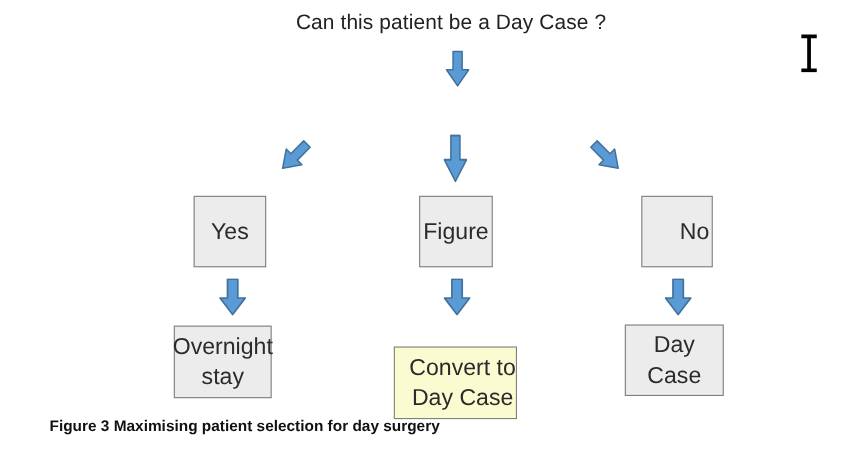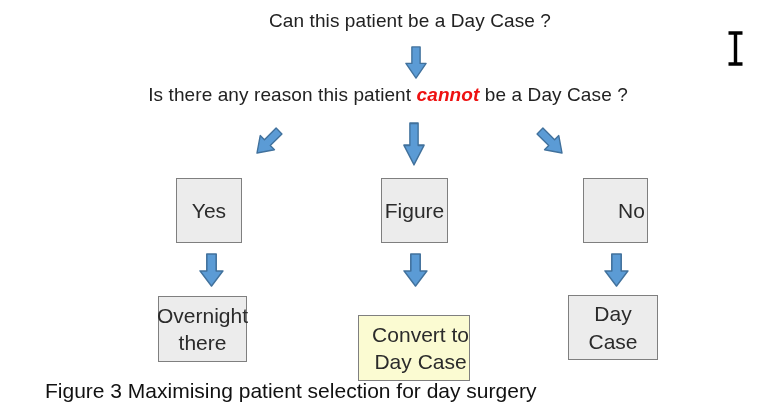--- a/index.html
+++ b/index.html
@@ -19,37 +19,36 @@
   .flow-box.highlight{background:var(--highlight_box_fill,#fbfbd2);}
   .flow-box .lines span{display:block;}
   .block-arrow polygon{
     fill:var(--arrow_fill,#5B9BD5);
     stroke:var(--arrow_stroke,#41719C);
     stroke-width:1.5;stroke-linejoin:round;
   }
   .arrow-wrap{position:absolute;display:flex;align-items:center;justify-content:center;}
   .rot-left svg{transform:rotate(45deg);}
   .rot-right svg{transform:rotate(-45deg);}
-  .caption{position:absolute;left:45px;top:379px;font-size:21px;font-weight:400;color:#111;white-space:nowrap;}
+  .caption{position:absolute;left:45px;top:379px;font-size:14px;font-weight:700;color:#111;white-space:nowrap;}
   .ibeam{position:absolute;left:725px;top:31px;width:21px;height:35px;}
 </style>
 </head>
 <body>
 
 <div id="canvas">
 
   <div class="centered-text question" style="left:410px;top:10px;">Can this patient be a Day Case ?</div>
 
   <div class="arrow-wrap" style="left:405px;top:45px;width:22px;height:35px;">
     <svg class="block-arrow" width="22" height="35" viewBox="0 0 24 36" aria-hidden="true">
       <polygon points="7.5,1 16.5,1 16.5,19 23,19 12,35 1,19 7.5,19"></polygon>
     </svg>
   </div>
 
-  <div class="centered-text question" style="left:388px;top:84px;"><span>Is there any reason this patient </span><span class="emphasis">cannot</span><span> be a Day Case ?</span></div>
 
   <div class="arrow-wrap rot-left" style="left:245px;top:119px;width:46px;height:46px;">
     <svg class="block-arrow" width="22" height="38" viewBox="0 0 24 36" aria-hidden="true">
       <polygon points="7.5,1 16.5,1 16.5,19 23,19 12,35 1,19 7.5,19"></polygon>
     </svg>
   </div>
   <div class="arrow-wrap" style="left:403px;top:122px;width:22px;height:44px;">
     <svg class="block-arrow" width="22" height="44" viewBox="0 0 24 36" preserveAspectRatio="none" aria-hidden="true">
       <polygon points="7.5,1 16.5,1 16.5,19 23,19 12,35 1,19 7.5,19"></polygon>
     </svg>
@@ -82,21 +81,21 @@
   </div>
   <div class="arrow-wrap" style="left:604px;top:253px;width:25px;height:34px;">
     <svg class="block-arrow" width="25" height="34" viewBox="0 0 24 36" preserveAspectRatio="none" aria-hidden="true">
       <polygon points="7.5,1 16.5,1 16.5,19 23,19 12,35 1,19 7.5,19"></polygon>
     </svg>
   </div>
 
   <div class="flow-box" style="left:158px;top:296px;width:89px;height:66px;">
     <div class="lines">
       <span>Overnight</span>
-      <span>there</span>
+      <span>stay</span>
     </div>
   </div>
   <div class="flow-box highlight" style="left:358px;top:315px;width:112px;height:66px;justify-content:flex-end;">
     <div class="lines">
       <span>Convert to</span>
       <span>Day Case</span>
     </div>
   </div>
   <div class="flow-box" style="left:568px;top:295px;width:90px;height:65px;">
     <div class="lines">

